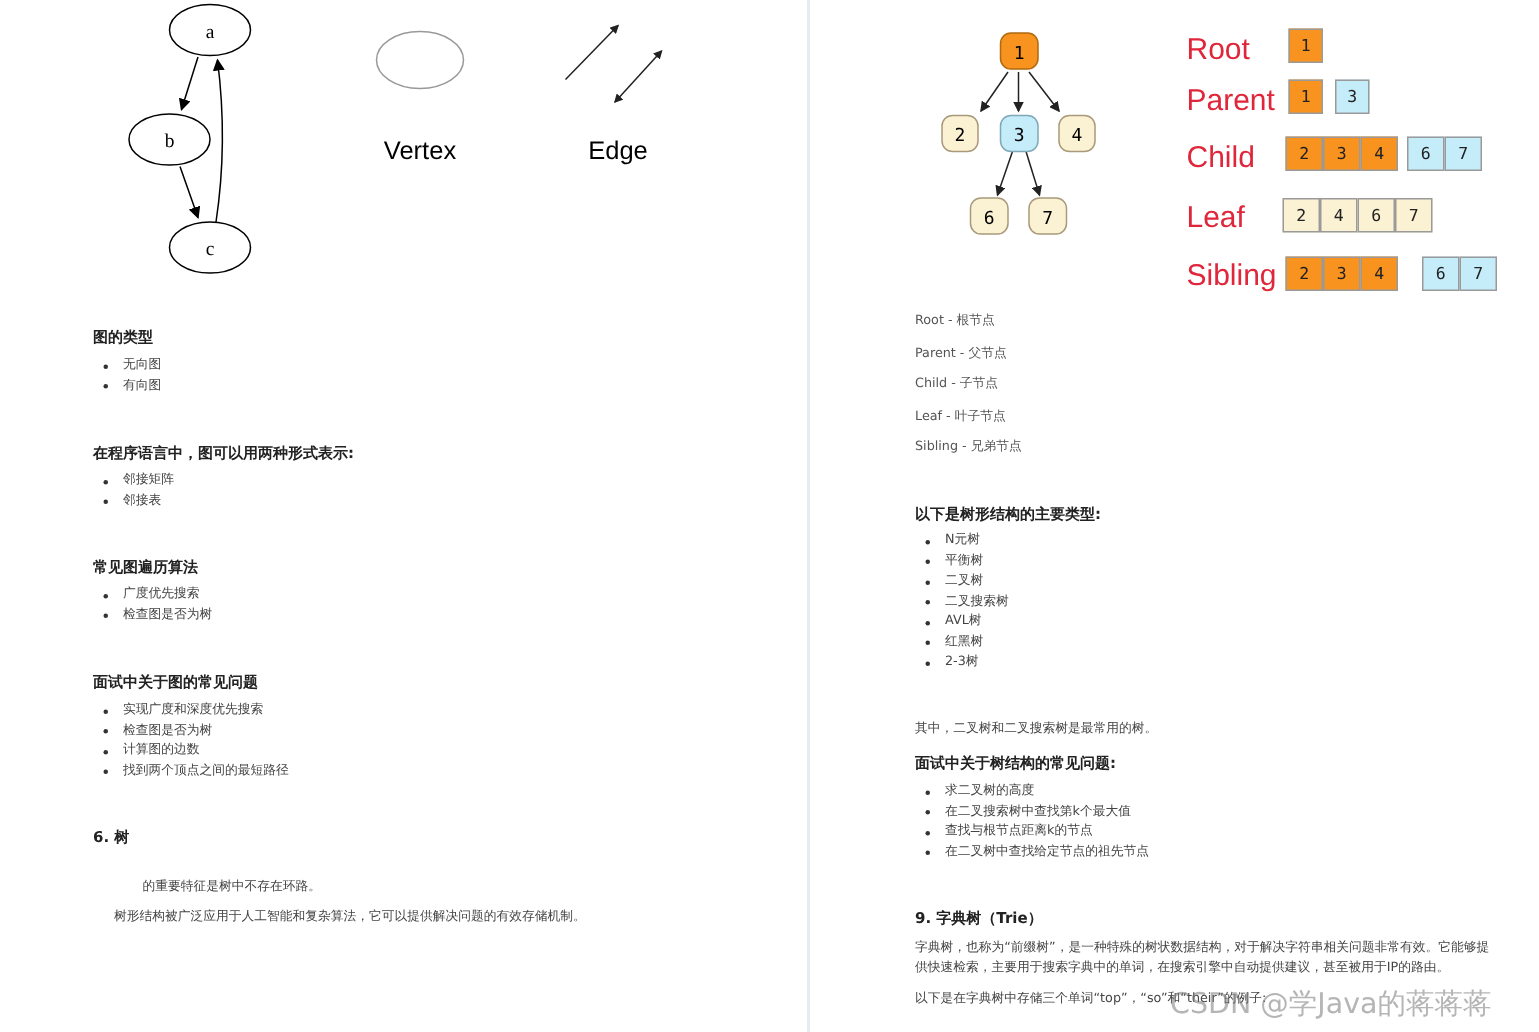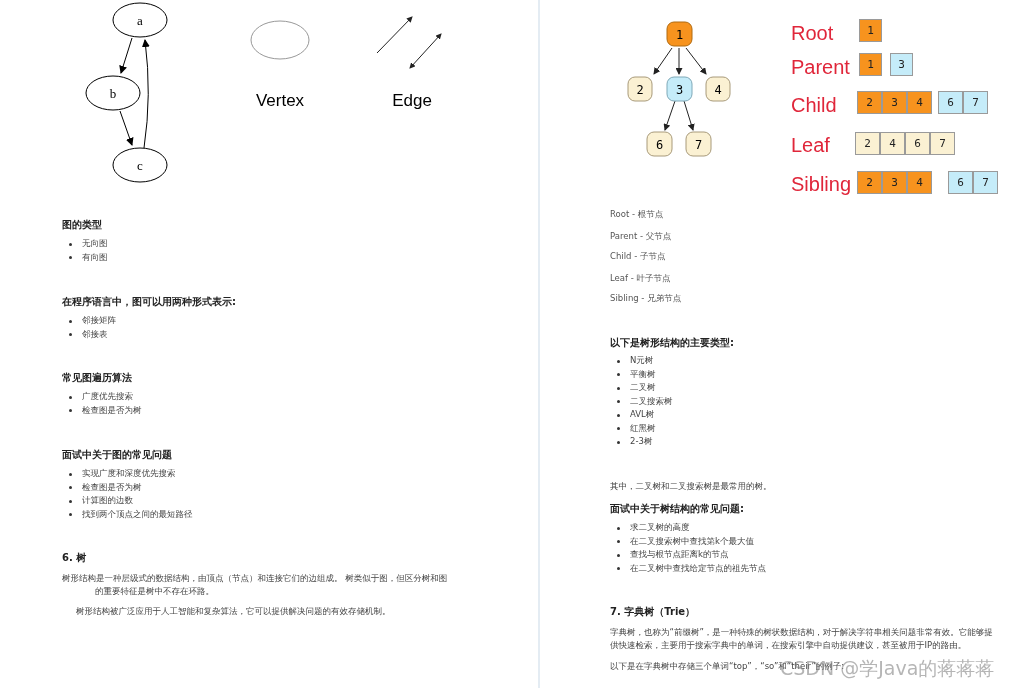--- a/index.html
+++ b/index.html
@@ -72,21 +72,20 @@
 
   <div class="abs h" style="left:62px;top:448px;">面试中关于图的常见问题</div>
   <ul class="list" style="left:60px;top:467px;">
     <li>实现广度和深度优先搜索</li>
     <li>检查图是否为树</li>
     <li>计算图的边数</li>
     <li>找到两个顶点之间的最短路径</li>
   </ul>
 
   <div class="abs h" style="left:62px;top:551px;">6. 树</div>
-  <div class="abs p" style="left:62px;top:572px;">树形结构是一种层级式的数据结构，由顶点（节点）和连接它们的边组成。 树类似于图，但区分树和图</div>
   <div class="abs p" style="left:64px;top:585px;padding-left:31px;">的重要特征是树中不存在环路。</div>
   <div class="abs p" style="left:62px;top:605px;margin-left:14px;">树形结构被广泛应用于人工智能和复杂算法，它可以提供解决问题的有效存储机制。</div>
 </div>
 
 <div class="divider"></div>
 
 <div class="page page-right"></div>
 
 <svg class="abs" style="left:620px;top:10px;" width="130" height="160">
   <defs>
@@ -161,18 +160,18 @@
 <div class="abs p" style="left:610px;top:480px;">其中，二叉树和二叉搜索树是最常用的树。</div>
 
 <div class="abs h" style="left:610px;top:502px;">面试中关于树结构的常见问题:</div>
 <ul class="list" style="left:608px;top:521px;">
   <li>求二叉树的高度</li>
   <li>在二叉搜索树中查找第k个最大值</li>
   <li>查找与根节点距离k的节点</li>
   <li>在二叉树中查找给定节点的祖先节点</li>
 </ul>
 
-<div class="abs h" style="left:610px;top:605px;">7. 字典树（Trie）</div>
+<div class="abs h" style="left:610px;top:605px;">9. 字典树（Trie）</div>
 <div class="abs p" style="left:610px;top:626px;">字典树，也称为“前缀树”，是一种特殊的树状数据结构，对于解决字符串相关问题非常有效。它能够提</div>
 <div class="abs p" style="left:610px;top:639px;">供快速检索，主要用于搜索字典中的单词，在搜索引擎中自动提供建议，甚至被用于IP的路由。</div>
 <div class="abs p" style="left:610px;top:660px;">以下是在字典树中存储三个单词“top”，“so”和“their”的例子:</div>
 
 <div class="watermark">CSDN @学Java的蒋蒋蒋</div>
 
 </body></html>

